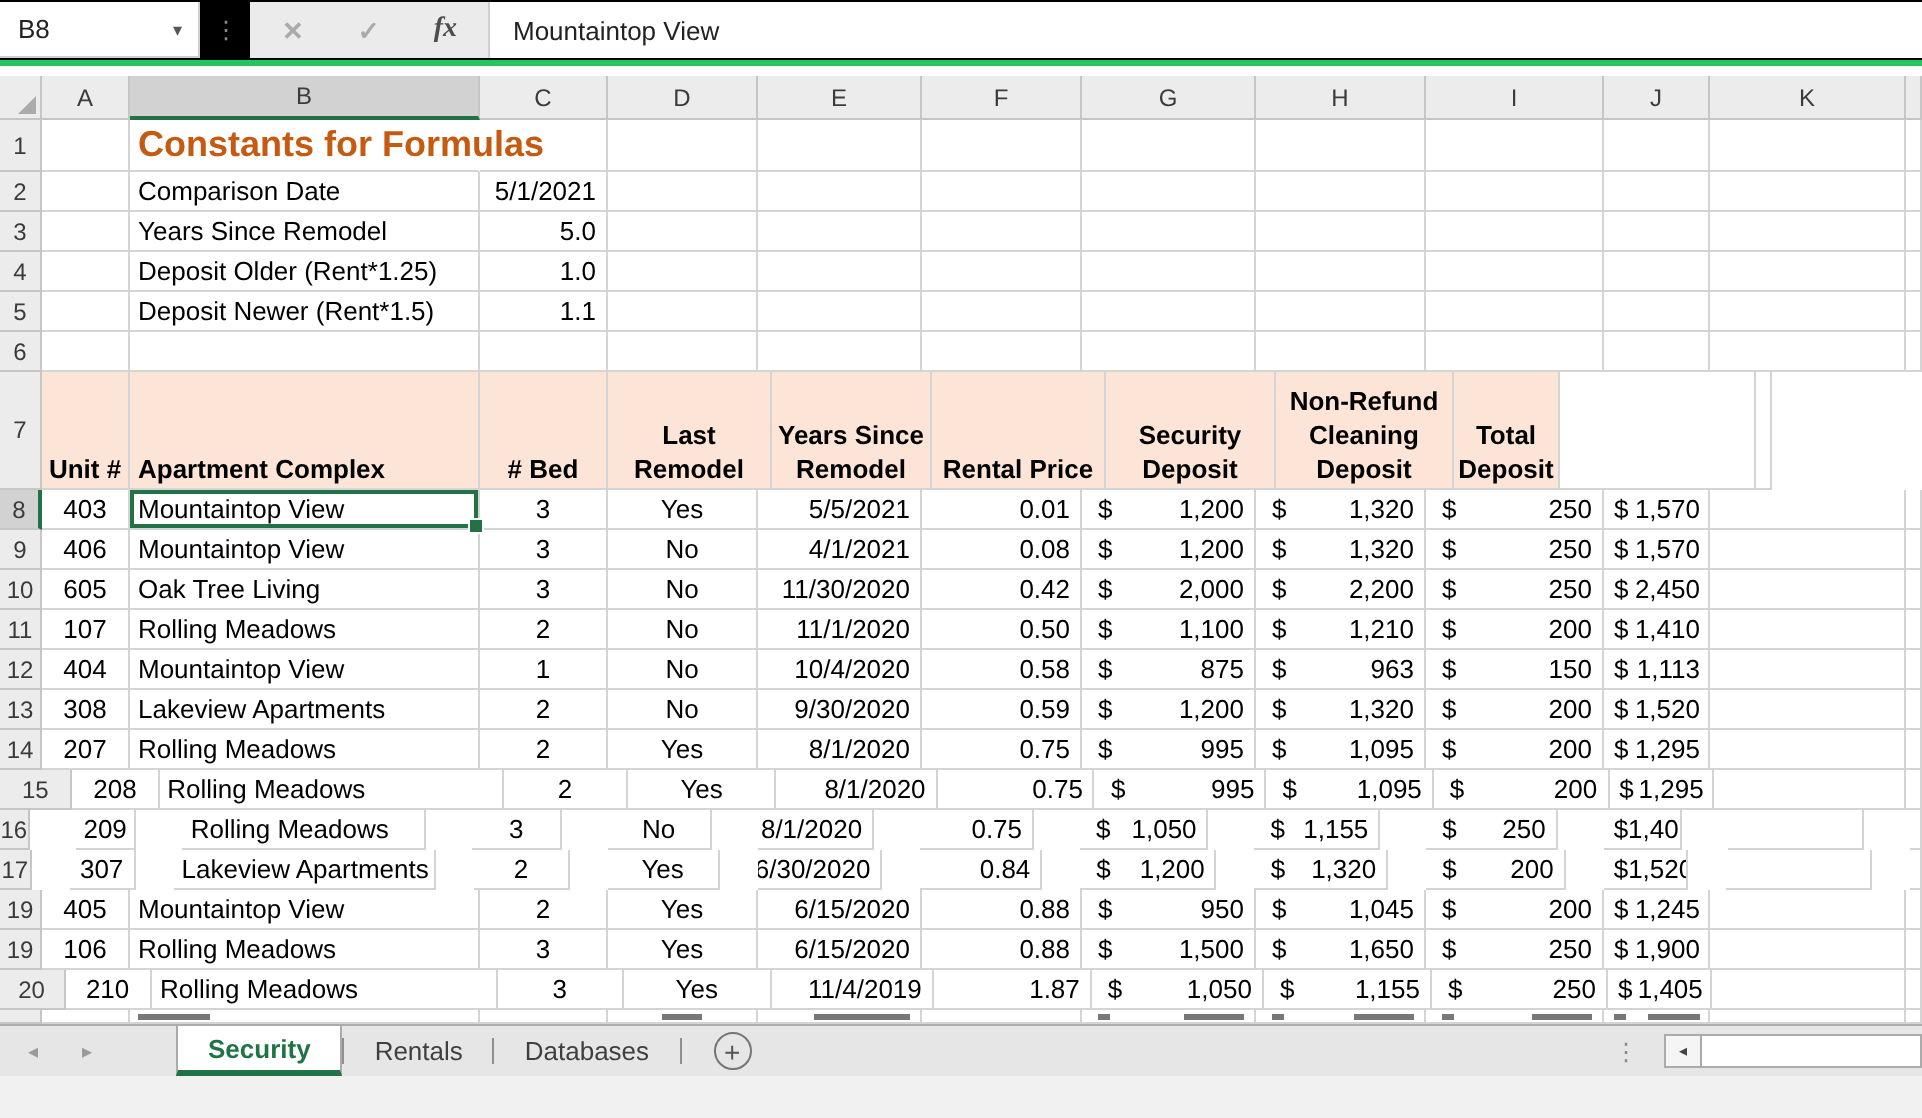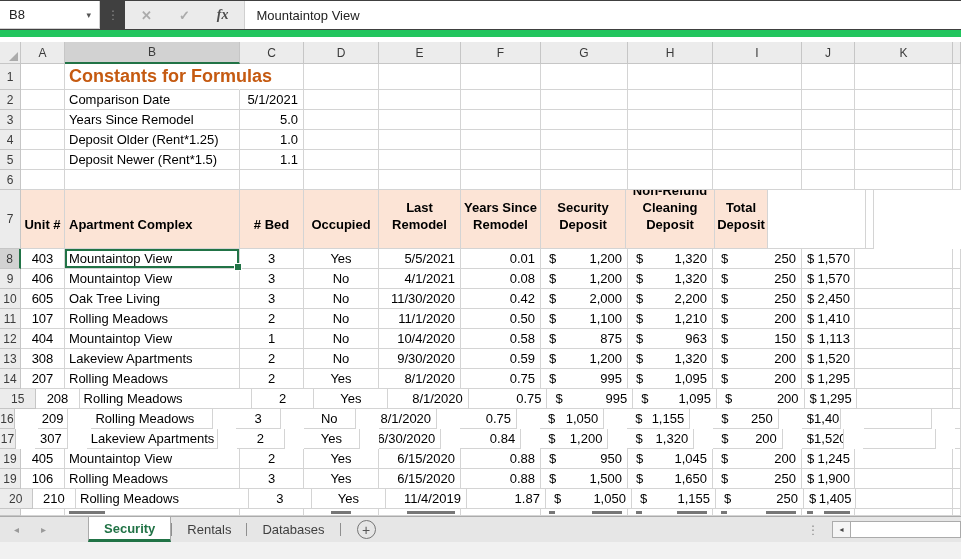--- a/index.html
+++ b/index.html
@@ -2,21 +2,21 @@
 <html><head>
 <meta charset="utf-8">
 <style>
   html,body{margin:0;padding:0;}
   body{
     width:961px;height:559px;overflow:hidden;position:relative;
     background:#fff;font-family:"Liberation Sans",sans-serif;
     -webkit-font-smoothing:antialiased;
   }
   
-  .fbar{height:30px;background:#404040;border-bottom:7px solid #22c55e;display:flex;align-items:center;}
+  .fbar{height:30px;background:#000000;border-bottom:3px solid #22c55e;display:flex;align-items:center;}
   .namebox{width:100px;height:28px;background:#fff;border:1px solid #D0D0D0;border-left:none;border-top:none;
     box-sizing:border-box;display:flex;align-items:center;padding-left:9px;font-size:13px;color:#222;}
   .namebox .caret{margin-left:auto;margin-right:8px;font-size:9px;color:#555;}
   .fdots{color:#8a8a8a;font-size:12px;margin:0 7px;letter-spacing:-1px;}
   .fbtns{display:flex;align-items:center;height:28px;background:#EBEBEB;padding:0 16px;gap:27px;}
   .fx-cancel,.fx-ok{color:#ABABAB;font-size:13px;font-weight:bold;}
   .fx-fn{color:#4d4d4d;font-size:14px;font-style:italic;font-family:"Liberation Serif",serif;font-weight:bold;}
   .fsep{width:1px;height:28px;background:#D0D0D0;}
   .finput{flex:1;height:28px;background:#fff;display:flex;align-items:center;padding-left:11px;font-size:13px;color:#222;}
   .gap{height:5px;background:#fff;}
@@ -30,21 +30,21 @@
   .corner{position:relative;}
   .corner::after{content:"";position:absolute;right:2px;bottom:2px;
      border-left:9px solid transparent;border-bottom:9px solid #ABABAB;}
   .selcol{background:#D2D2D2;border-bottom:2px solid #217346;}
   .selrow{background:#D2D2D2;border-right:2px solid #217346;}
   .al{justify-content:flex-start;padding-left:4px;}
   .ac{justify-content:center;}
   .ar{justify-content:flex-end;padding-right:5px;}
   .title{font-size:18px;font-weight:bold;color:#C55A11;overflow:visible;position:relative;z-index:2;border-right-color:transparent;}
   .phead{background:#FCE4D6;font-weight:bold;align-items:flex-end;white-space:normal;
-     line-height:17px;padding:0 2px 15px 2px;text-align:center;}
+     line-height:17px;padding:0 2px 1px 2px;text-align:center;}
   .phead.al{text-align:left;padding-left:4px;}
   .money{justify-content:space-between;padding:0 5px 0 8px;}
   .money.tight{padding:0 4px 0 5px;}
   .sel{box-shadow:inset 0 0 0 2px #217346;position:relative;overflow:visible;z-index:3;}
   .handle{position:absolute;right:-3px;bottom:-3px;width:6px;height:6px;background:#217346;border:1px solid #fff;}
   .mk{display:inline-block;height:3px;background:#777;margin-top:2px;}
   .partial .c{align-items:flex-start;}
   
   .tabs{height:26px;background:#E6E6E6;border-top:1px solid #ABABAB;display:flex;align-items:stretch;box-sizing:border-box;}
   .tabnav{display:flex;align-items:center;gap:22px;padding:0 18px 0 14px;color:#9a9a9a;font-size:10px;width:56px;}
@@ -186,23 +186,23 @@
       <div class="c" style="width: 89px;"></div>
       <div class="c" style="width: 53px;"></div>
       <div class="c" style="width: 98px;"></div>
       <div class="c" style="width: 8px;"></div>
     </div>
     <div class="row" style="height: 59px;">
       <div class="c ch" style="width: 21px;">7</div>
       <div class="c phead ac" style="width: 44px;">Unit #</div>
       <div class="c phead al" style="width: 175px;">Apartment Complex</div>
       <div class="c phead ac" style="width: 64px;"># Bed</div>
-      <div class="c phead ac" style="width: 75px;">Occupied</div>
       <div class="c phead ac" style="width: 82px;">Last Remodel</div>
       <div class="c phead ac" style="width: 80px;">Years Since Remodel</div>
+      <div class="c phead ac" style="width: 87px;">Rental Price</div>
       <div class="c phead ac" style="width: 85px;">Security Deposit</div>
       <div class="c phead ac" style="width: 89px;">Non-Refund Cleaning Deposit</div>
       <div class="c phead ac" style="width: 53px;">Total Deposit</div>
       <div class="c" style="width: 98px;"></div>
       <div class="c" style="width: 8px;"></div>
     </div>
     <div class="row" style="height: 20px;">
       <div class="c ch selrow" style="width: 21px;">8</div>
       <div class="c ac" style="width: 44px;">403</div>
       <div class="c al sel" style="width: 175px;">Mountaintop View<div class="handle"></div></div>

